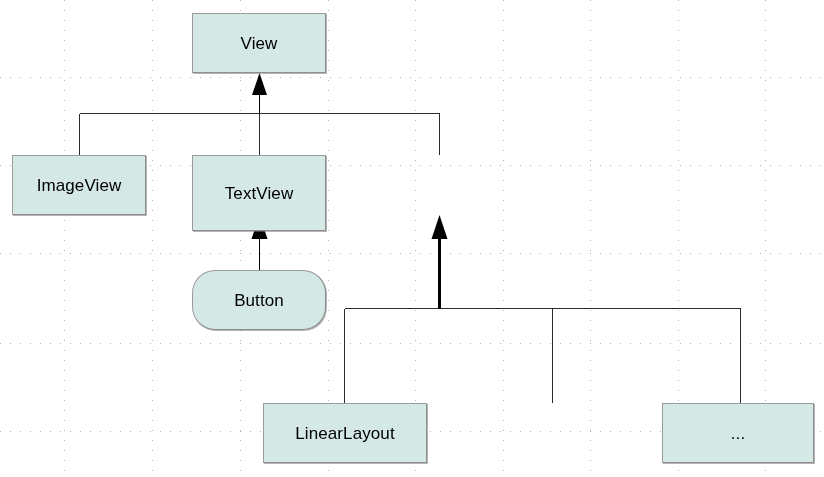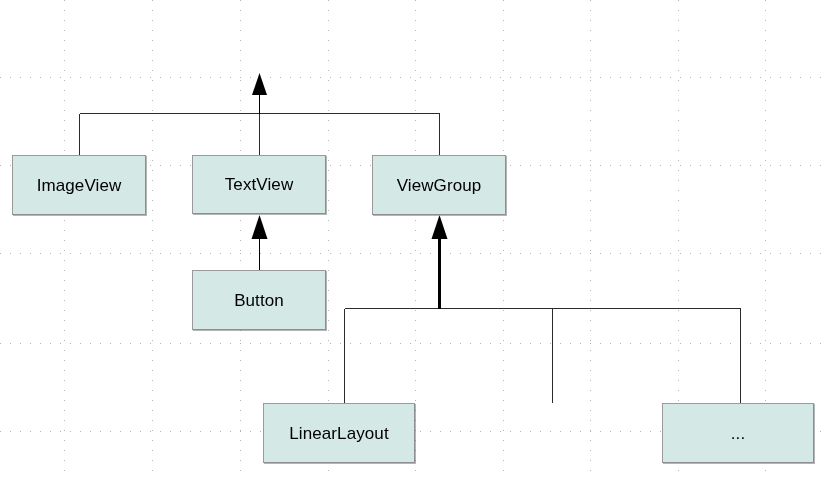--- a/index.html
+++ b/index.html
@@ -130,38 +130,38 @@
 
         <line x1="552.5" y1="308.5" x2="552.5" y2="403" stroke="#2b2b2b" stroke-width="1.4" shape-rendering="crispEdges"></line>
 
         <line x1="740.5" y1="308.5" x2="740.5" y2="403" stroke="#2b2b2b" stroke-width="1.4" shape-rendering="crispEdges"></line>
 
         <line x1="439.5" y1="308.5" x2="439.5" y2="236" stroke="#000000" stroke-width="2.2" shape-rendering="crispEdges"></line>
         <polygon points="439.5,215 431.5,239 447.5,239" fill="#000000"></polygon>
       </g>
     </svg>
 
+    <div class="node" style="left:192px; top:13px; width:134px; height:60px;">
+      <span class="node-label">View</span>
+    </div>
 
     <div class="node" style="left:12px; top:155px; width:134px; height:60px;text-align:right;">
       <span class="node-label">ImageView</span>
     </div>
 
-    <div class="node" style="left:192px; top:155px; width:134px; height:59px;">
+    <div class="node" style="left:192px; top:155px; width:134px; height:76px;">
       <span class="node-label">TextView</span>
     </div>
 
-    <div class="node" style="left:372px; top:155px; width:134px; height:60px;">
-      <span class="node-label">ViewGroup</span>
-    </div>
 
-    <div class="node" style="left:192px; top:270px; width:134px; height:60px;">
+    <div class="node" style="left:192px; top:270px; width:134px; height:60px;border-radius:23px;">
       <span class="node-label">Button</span>
     </div>
 
-    <div class="node" style="left:263px; top:403px; width:152px; height:60px;">
+    <div class="node" style="left:263px; top:403px; width:164px; height:60px;">
       <span class="node-label">LinearLayout</span>
     </div>
 
 
     <div class="node" style="left:662px; top:403px; width:152px; height:60px;">
       <span class="node-label">...</span>
     </div>
 
   </div>
 </div>

